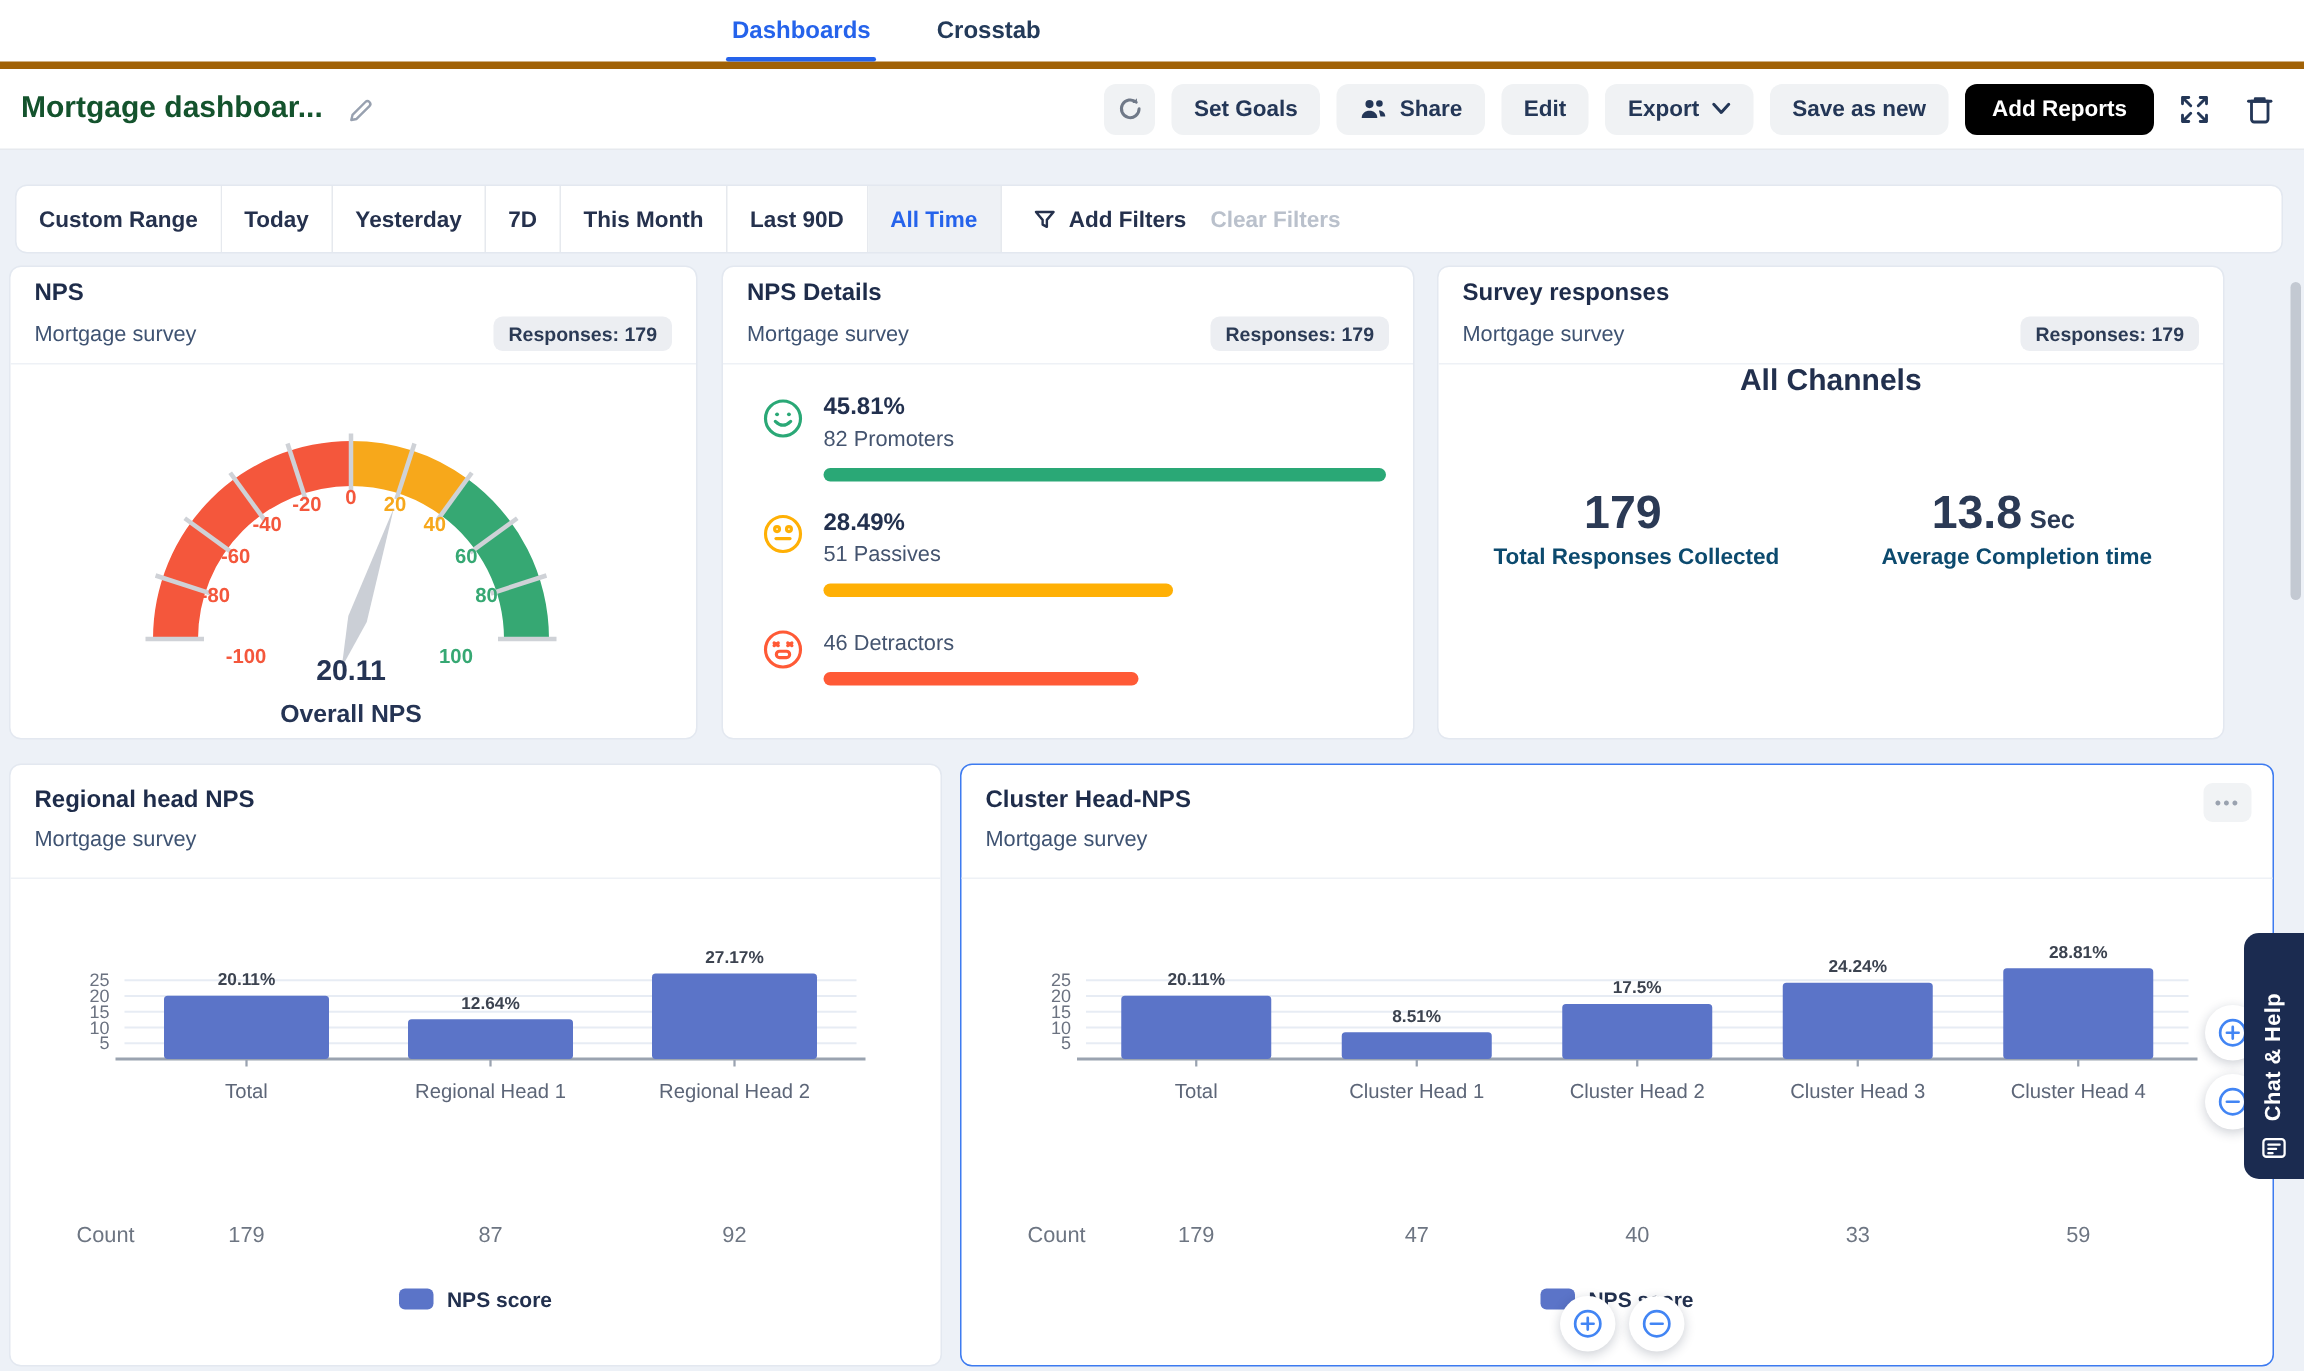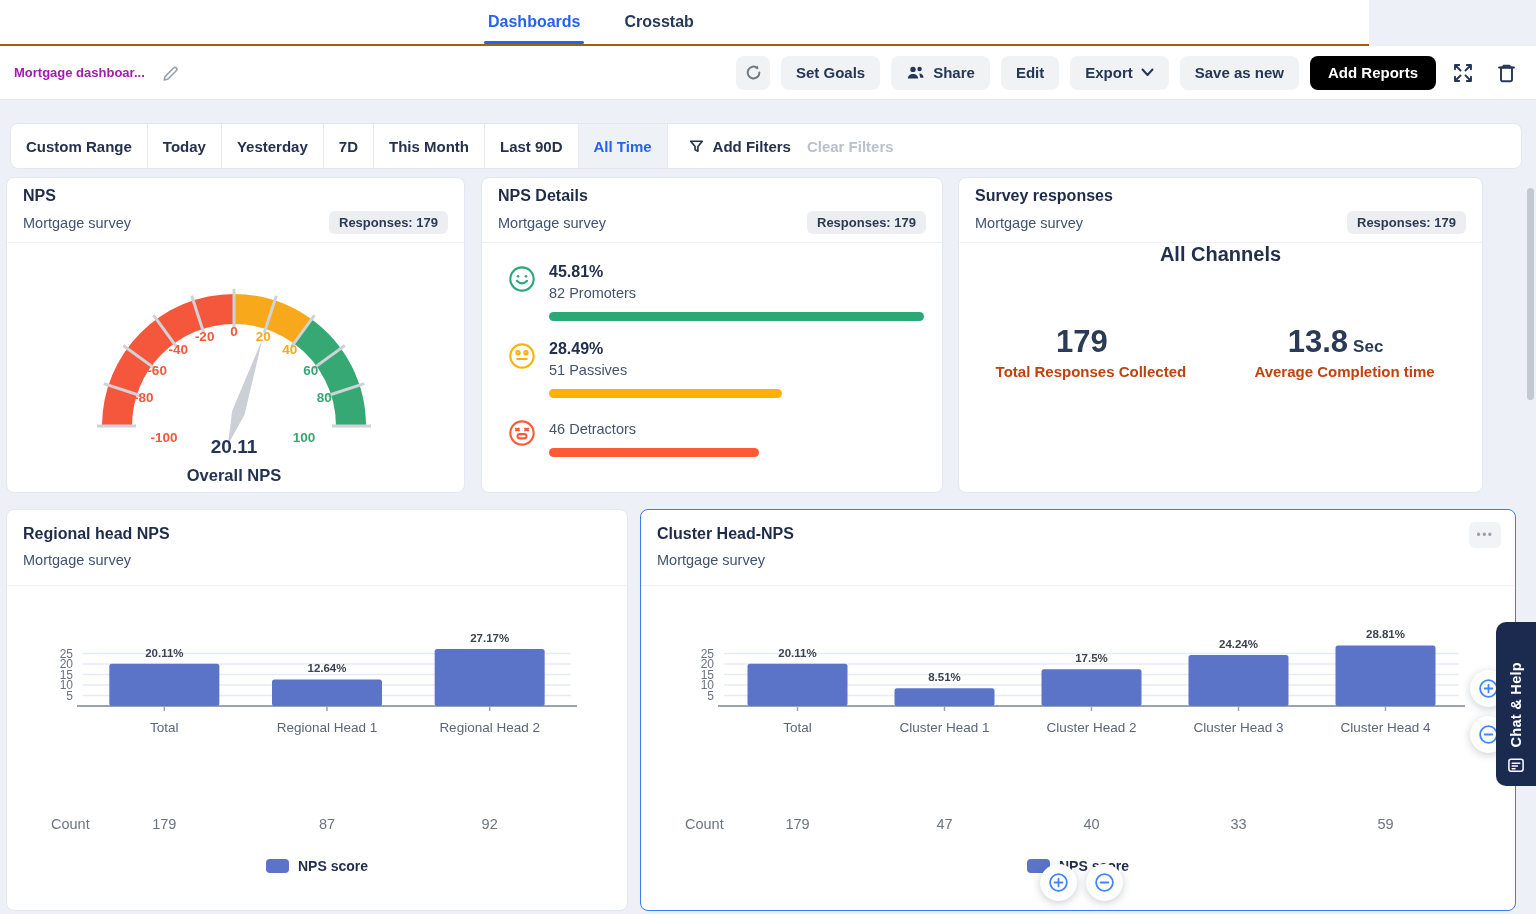--- a/index.html
+++ b/index.html
@@ -1,29 +1,29 @@
 <!DOCTYPE html>
 <html><head>
 <meta charset="utf-8">
 <style>
   * { margin:0; padding:0; box-sizing:border-box; }
   html,body { background:#dfe3ea; }
   body { font-family:"Liberation Sans", sans-serif; }
   #app { position:relative; width:1536px; height:914px; background:#edf1f7; overflow:hidden; }
 
   
-  .topnav { position:absolute; left:0; top:0; width:1369px; height:46px; background:#fff; border-bottom:2px solid #a16207; z-index:5; }
+  .topnav { position:absolute; left:0; top:0; width:1536px; height:46px; background:#fff; border-bottom:5px solid #a16207; z-index:5; }
   .topnav .tabs { position:absolute; left:488px; top:0; height:100%; display:flex; gap:44px; }
   .tab { position:relative; height:100%; display:flex; align-items:center; font-size:16px; font-weight:700; color:#233a59; cursor:pointer; }
   .tab.active { color:#2563eb; }
   .tab.active::after { content:""; position:absolute; left:-4px; right:-4px; bottom:0; height:3px; background:#2563eb; border-radius:2px; }
 
   
   .toolbar { position:absolute; left:0; top:46px; width:1536px; height:54px; background:#fff; border-bottom:1px solid #e6e9ee; display:flex; align-items:center; z-index:5; }
-  .db-title { margin-left:14px; font-size:13px; font-weight:700; color:#a21caf; }
+  .db-title { margin-left:14px; font-size:20px; font-weight:700; color:#14532d; }
   .pencil { margin-left:16px; display:flex; }
   .tb-right { margin-left:auto; margin-right:14px; display:flex; align-items:center; gap:11px; }
   .tbtn { height:34px; padding:12px 15px; border-radius:8px; background:#f0f2f4; color:#243757; font-size:15px; font-weight:700; display:flex; align-items:center; gap:8px; cursor:pointer; white-space:nowrap; }
   .tbtn.iconbtn { width:34px; padding:0; justify-content:center; }
   .tbtn.primary { background:#000000; color:#fff; padding:0 18px; }
   .ghost-icon { width:32px; height:34px; display:flex; align-items:center; justify-content:center; cursor:pointer; }
 
   
   .filterbar { position:absolute; left:10px; top:123px; width:1512px; height:46px; background:#fff; border:1px solid #e3e8f0; border-radius:8px; display:flex; align-items:center; z-index:4; }
   .frange { height:100%; padding:0 15px; display:flex; align-items:center; font-size:15px; font-weight:700; color:#25314d; border-right:1px solid #e6e9ee; cursor:pointer; }
@@ -58,21 +58,21 @@
   .npsd-bar { height:9px; border-radius:5px; }
 
   
   .channel-title { text-align:center; font-size:20px; font-weight:700; color:#22304e; }
   .stats { display:flex; margin-top:58px; }
   .stat { text-align:center; }
   .stat.s0 { width:47%; }
   .stat.s1 { width:50%; }
   .stat-value { font-size:31px; font-weight:700; color:#2b3a55; }
   .stat-unit { font-size:17px; font-weight:700; color:#2b3a55; margin-left:5px; }
-  .stat-label { font-size:15px; font-weight:600; color:#c2410c; margin-top:3px;padding-left:18px; }
+  .stat-label { font-size:15px; font-weight:600; color:#0c4a6e; margin-top:3px;padding-left:18px; }
 
   
   .chart-svg { position:absolute; left:0; top:88px; }
   .count-row { position:absolute; left:0; top:306px; width:100%; height:20px; }
   .count-row span { position:absolute; font-size:14.5px; color:#6d7582; }
   .count-label { left:44px; }
   .count-val { width:90px; text-align:center; }
   .legend { position:absolute; left:0; top:348px; width:100%; display:flex; align-items:center; justify-content:center; gap:9px; }
   .legend-swatch { width:23px; height:14px; border-radius:4px; }
   .legend-text { font-size:14px; font-weight:600; color:#22304e; }

